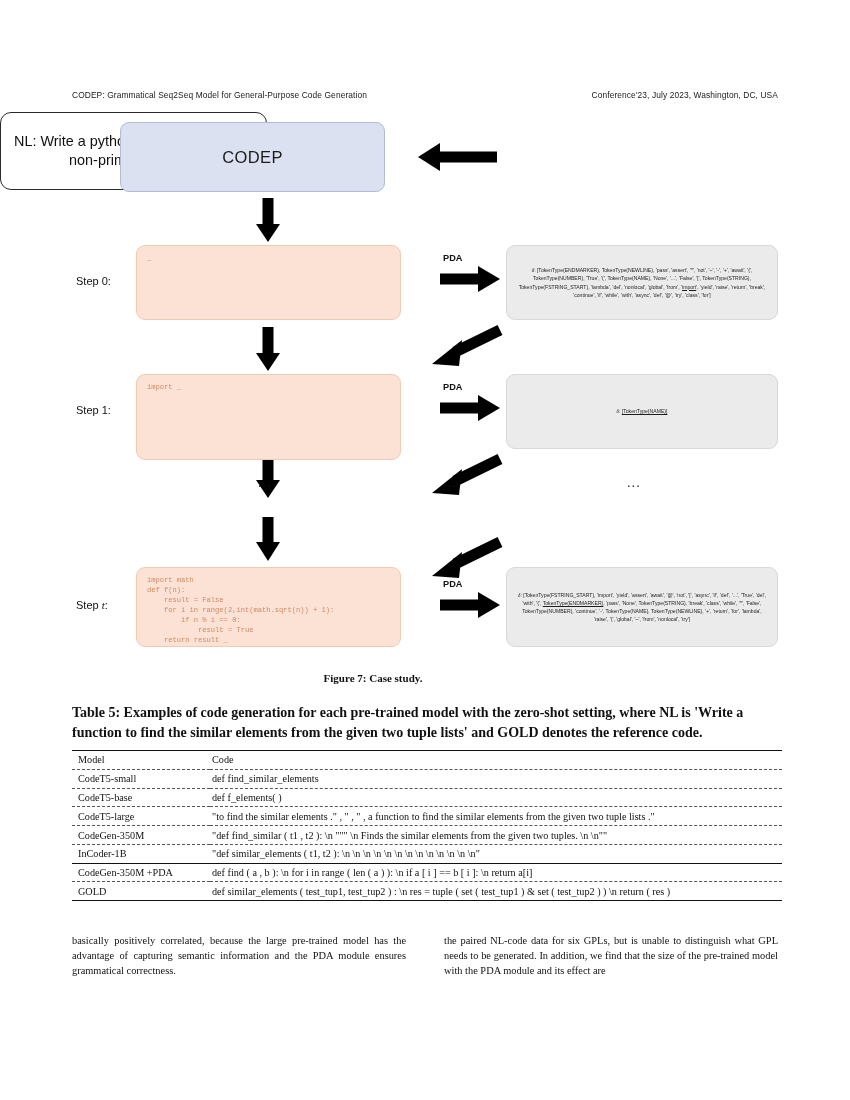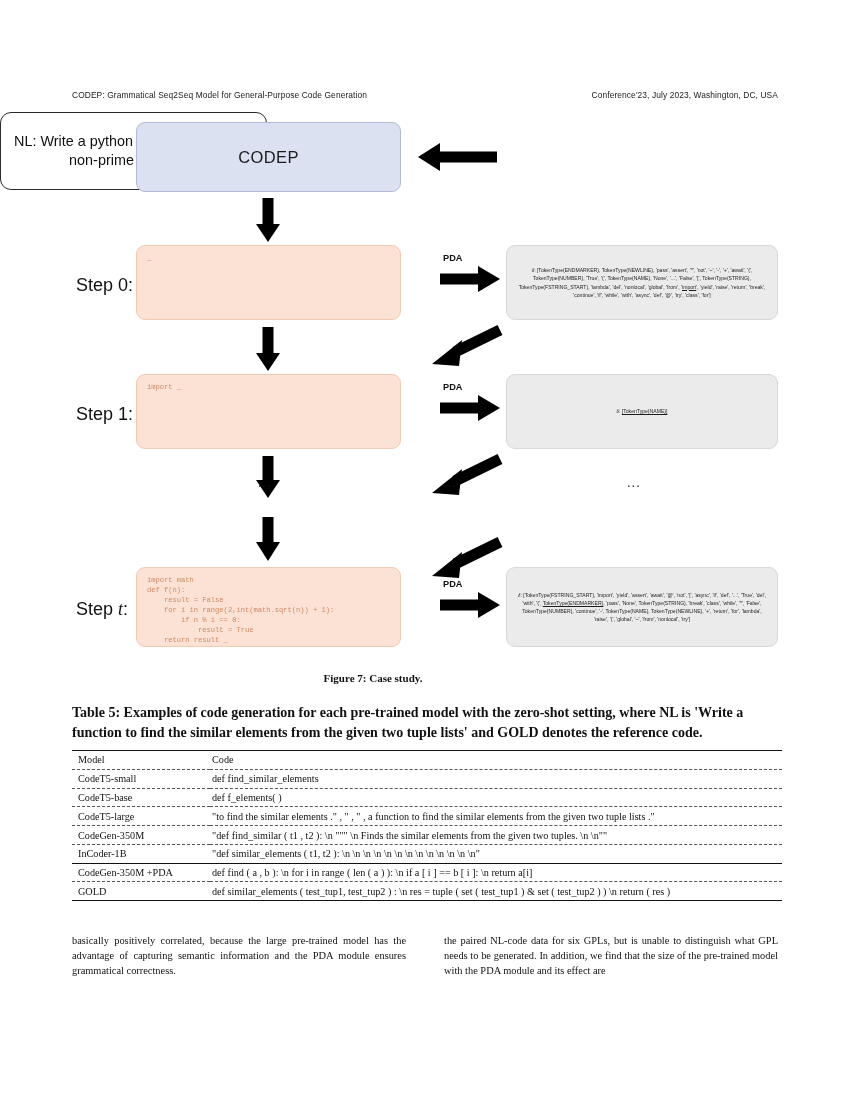--- a/index.html
+++ b/index.html
@@ -23,21 +23,21 @@
 
   
   .figure { position: absolute; top: 112px; left: 0; width: 850px; height: 545px; }
 
   .box {
     position: absolute;
     border-radius: 9px;
     border: 1px solid #9aa6c4;
   }
   .codep-box {
-    left: 136px; top: 10px; width: 265px; height: 70px;
+    left: 120px; top: 10px; width: 265px; height: 70px;
     background: #dbe1f0; border: 1px solid #b3bcd6;
     display: flex; align-items: center; justify-content: center;
     font-family: "Liberation Sans", sans-serif;
     font-size: 16.5px; color: #1b1b1b; letter-spacing: .4px;
   }
   .nl-box {
     left: 511px; top: 6px; width: 267px; height: 78px;
     background: #ffffff; border: 1.6px solid #2b2b2b; border-radius: 11px;
     display: flex; align-items: center; justify-content: center;
     text-align: center; padding: 4px 12px;
@@ -47,42 +47,42 @@
 
   .code-box {
     position: absolute; left: 136px; width: 265px;
     background: #fbe2d4; border: 1px solid #f0cbb4; border-radius: 9px;
     padding: 7px 10px;
     font-family: "Liberation Mono", monospace;
     font-size: 7.1px; line-height: 1.42; color: #cf8a63;
     white-space: pre;
   }
   #codebox-0 { top: 133px; height: 75px; }
-  #codebox-1 { top: 262px; height: 75px; }
+  #codebox-1 { top: 262px; height: 86px; }
   #codebox-t { top: 455px; height: 80px; }
 
   .pda-box {
     position: absolute; left: 506px; width: 272px;
     background: #ebebeb; border: 1px solid #d8d8d8; border-radius: 9px;
     padding: 6px 8px;
     font-family: "Liberation Sans", sans-serif;
     font-size: 5.1px; line-height: 1.58; color: #1d1d1d;
     text-align: center;
     display: flex; align-items: center; justify-content: center;
   }
   #pdabox-0 { top: 133px; height: 75px; }
   #pdabox-1 { top: 262px; height: 75px; }
   #pdabox-t { top: 455px; height: 80px; }
   .pda-box u { text-decoration: underline; }
   .delta { font-style: italic; font-family: "Liberation Serif", serif; }
 
   .step-label {
     position: absolute; left: 76px; width: 58px;
     font-family: "Liberation Sans", sans-serif;
-    font-size: 18px; color: #111;
+    font-size: 11px; color: #111;
   }
   #steplabel-0 { top: 163px; }
   #steplabel-1 { top: 292px; }
   #steplabel-t { top: 487px; }
   .step-label i { font-family: "Liberation Serif", serif; font-style: italic; }
 
   .arrow-label {
     position: absolute;
     font-family: Liberation Sans, sans-serif;
     font-size: 9.2px; font-weight: bold; color: #111;

